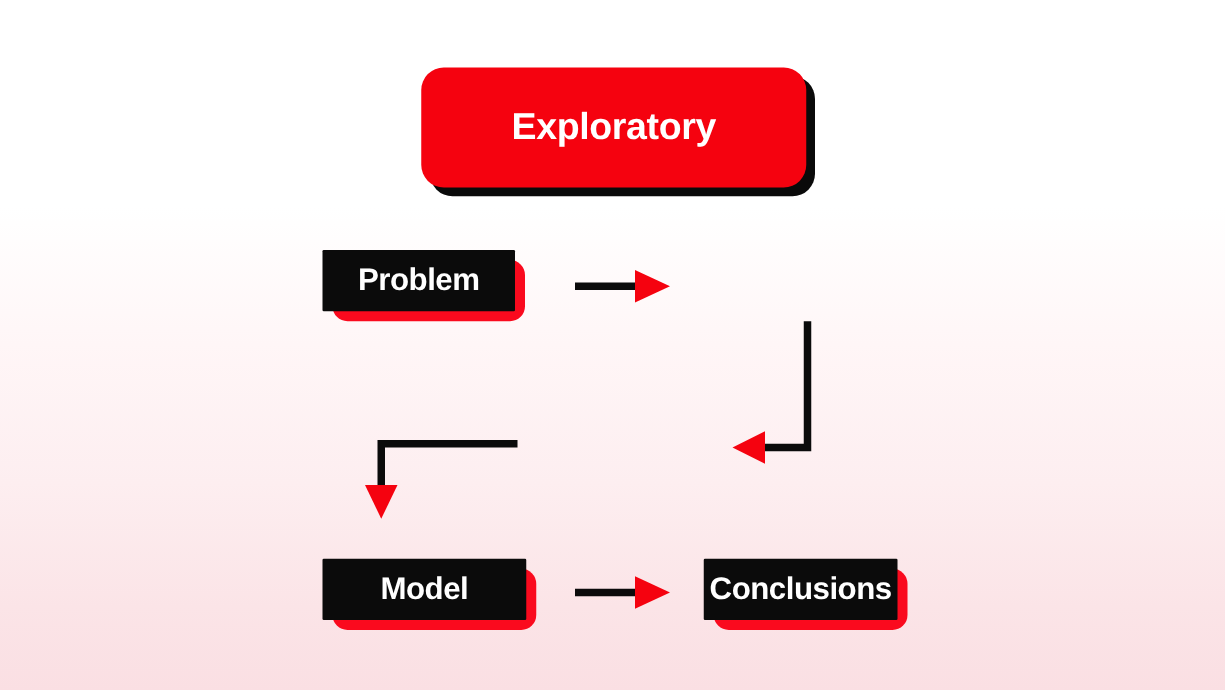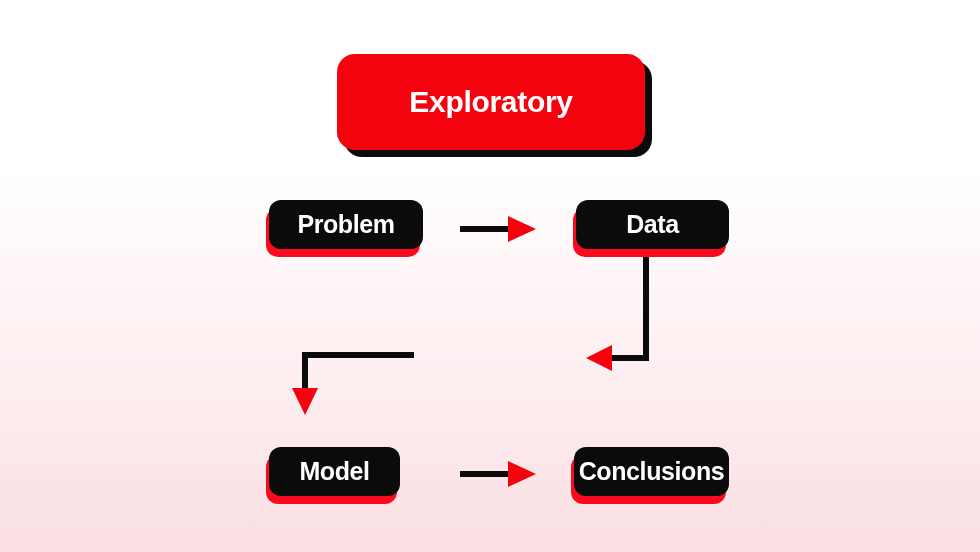--- a/index.html
+++ b/index.html
@@ -72,40 +72,40 @@
     position: absolute;
     left: 8px;
     top: 8px;
     width: 100%;
     height: 100%;
     background: #fa0a1e;
     border-radius: 12px;
   }
   .node-box {
     position: absolute;
-    left: 11px;
+    left: 0;
     top: 0;
     width: 100%;
     height: 100%;
     background: #0b0b0b;
-    border-radius: 12px;
+    border-radius: 1px;
     display: flex;
     align-items: center;
     justify-content: center;
     color: #ffffff;
     font-weight: bold;
     font-size: 25px;
     letter-spacing: -0.4px;
     white-space: nowrap;
   }
 
   #node-problem     { left: 258px; top: 200px; width: 154px; height: 49px; }
   #node-data        { left: 565px; top: 200px; width: 153px; height: 49px; }
   #node-analysis    { left: 414px; top: 331px; width: 154px; height: 49px; }
-  #node-model       { left: 258px; top: 447px; width: 131px; height: 49px; }
+  #node-model       { left: 258px; top: 447px; width: 163px; height: 49px; }
   #node-conclusions { left: 563px; top: 447px; width: 155px; height: 49px; text-decoration: underline; }
 
   
   #arrow-layer {
     position: absolute;
     left: 0;
     top: 0;
     width: 980px;
     height: 552px;
     pointer-events: none;
@@ -121,24 +121,20 @@
     <div class="title-box">
       <span>Exploratory</span>
     </div>
   </div>
 
   <div class="node" id="node-problem">
     <div class="node-shadow"></div>
     <div class="node-box">Problem</div>
   </div>
 
-  <div class="node" id="node-data">
-    <div class="node-shadow"></div>
-    <div class="node-box">Data</div>
-  </div>
 
 
   <div class="node" id="node-model">
     <div class="node-shadow"></div>
     <div class="node-box">Model</div>
   </div>
 
   <div class="node" id="node-conclusions">
     <div class="node-shadow"></div>
     <div class="node-box">Conclusions</div>

